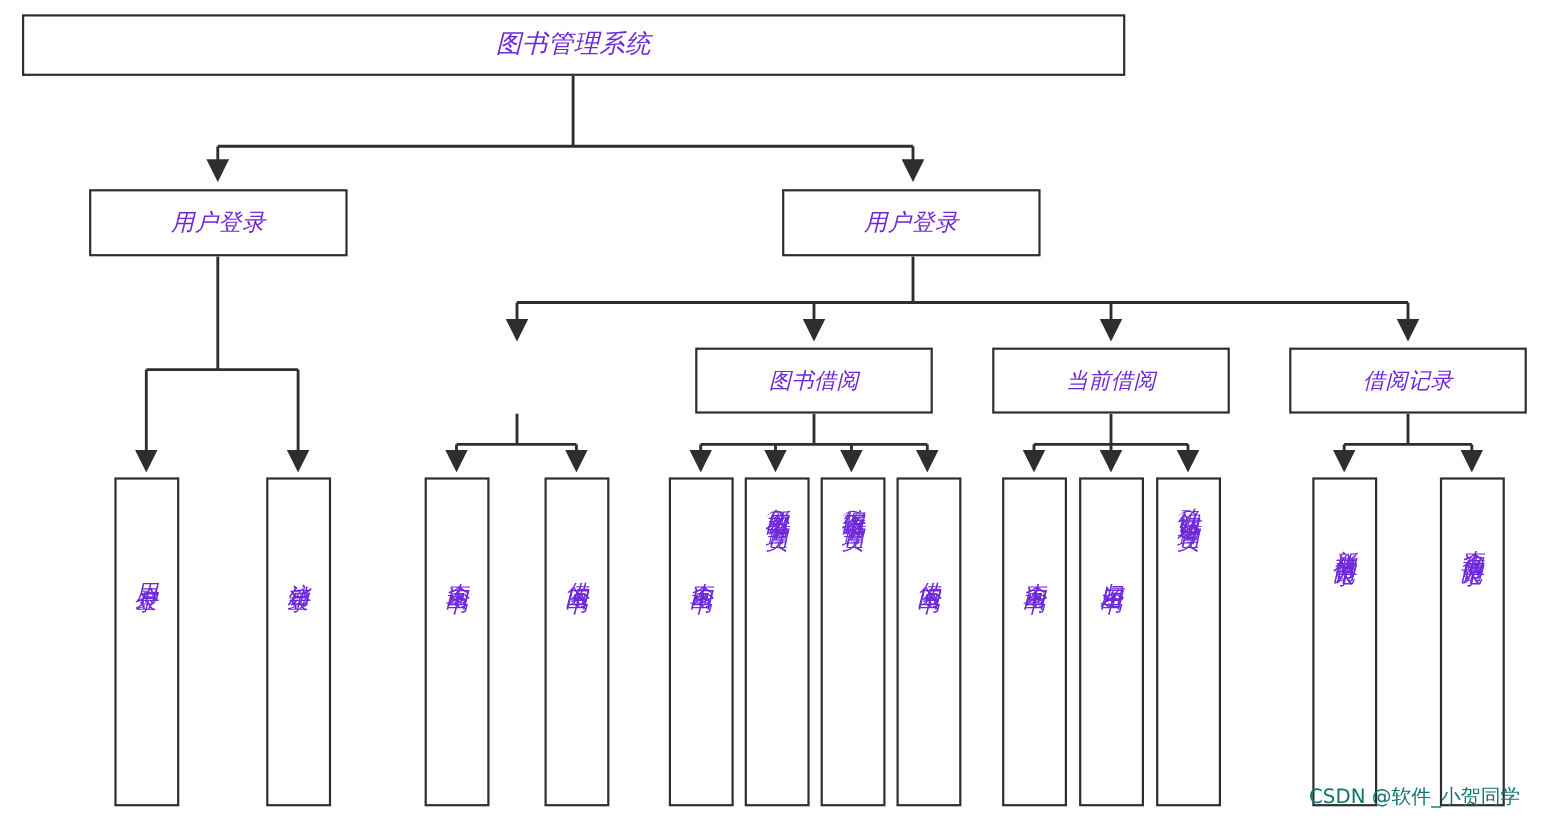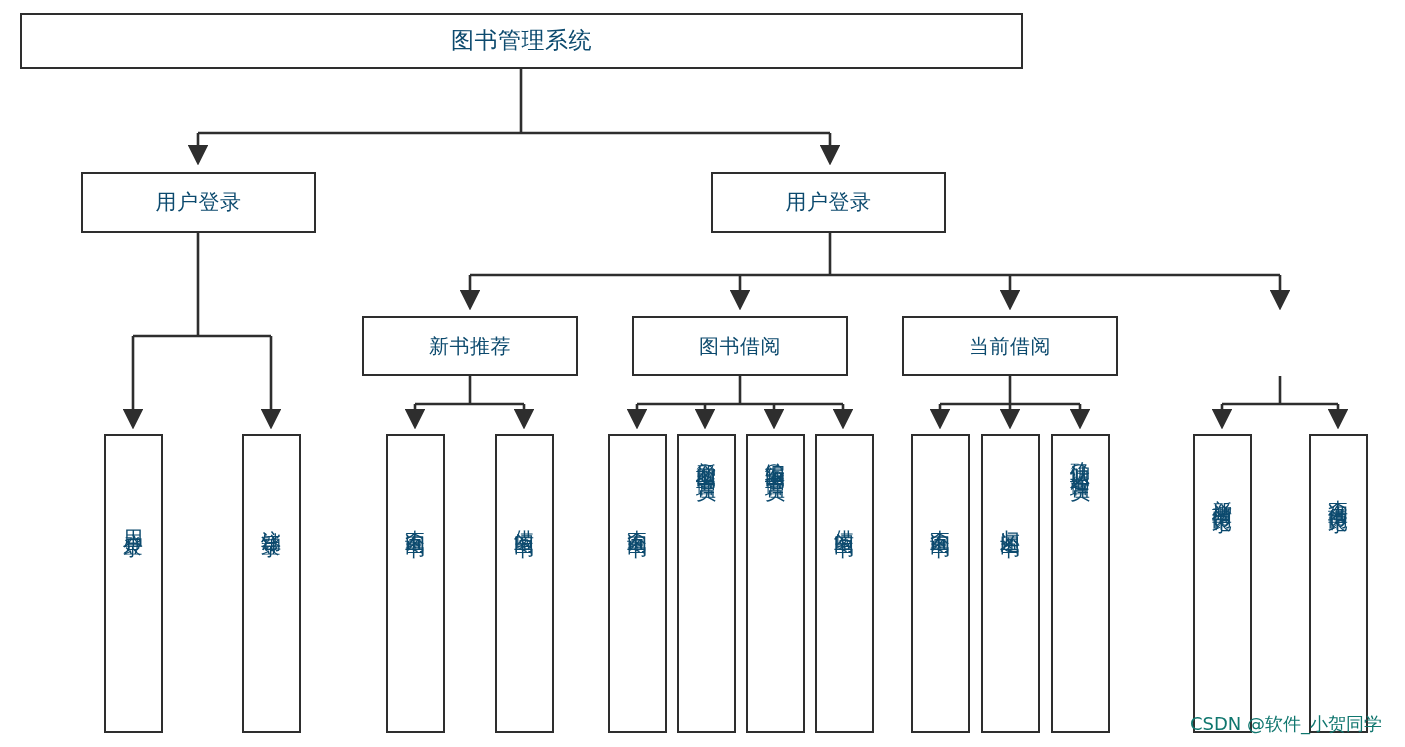--- a/index.html
+++ b/index.html
@@ -28,24 +28,25 @@
     position: absolute;
     box-sizing: border-box;
     background: #ffffff;
     border: 2px solid #2e2e2e;
     display: flex;
     align-items: center;
     justify-content: center;
     z-index: 2;
   }
   .node .label {
-    color: #0c4a6e;
+    color: #6d28d9;
     line-height: 1.12;
     letter-spacing: 0.5px;
     white-space: nowrap;
+    font-style: italic;
   }
   .node.root .label { font-size: 23px; }
   .node.lvl2 .label { font-size: 21px; }
   .node.lvl3 .label { font-size: 20px; }
   .node.leaf {
     align-items: flex-start;
     padding-top: 0px;
   }
   .node.leaf .label {
     writing-mode: vertical-rl;
@@ -131,29 +132,29 @@
     <span class="label">图书管理系统</span>
   </div>
 
   <div class="node lvl2" style="left:81px; top:172px; width:235px; height:61px;">
     <span class="label">用户登录</span>
   </div>
   <div class="node lvl2" style="left:711px; top:172px; width:235px; height:61px;">
     <span class="label">用户登录</span>
   </div>
 
-  <div class="node lvl3" style="left:362px; top:316px; width:216px; height:60px;">
-    <span class="label">新书推荐</span>
-  </div>
   <div class="node lvl3" style="left:632px; top:316px; width:216px; height:60px;">
     <span class="label">图书借阅</span>
   </div>
   <div class="node lvl3" style="left:902px; top:316px; width:216px; height:60px;">
     <span class="label">当前借阅</span>
   </div>
+  <div class="node lvl3" style="left:1172px; top:316px; width:216px; height:60px;">
+    <span class="label">借阅记录</span>
+  </div>
 
   <div class="node leaf mid" style="left:104px; top:434px; width:59px; height:299px;">
     <span class="label">用户登录</span>
   </div>
   <div class="node leaf mid" style="left:242px; top:434px; width:59px; height:299px;">
     <span class="label">注销登录</span>
   </div>
 
   <div class="node leaf mid" style="left:386px; top:434px; width:59px; height:299px;">
     <span class="label">查询图书</span>

